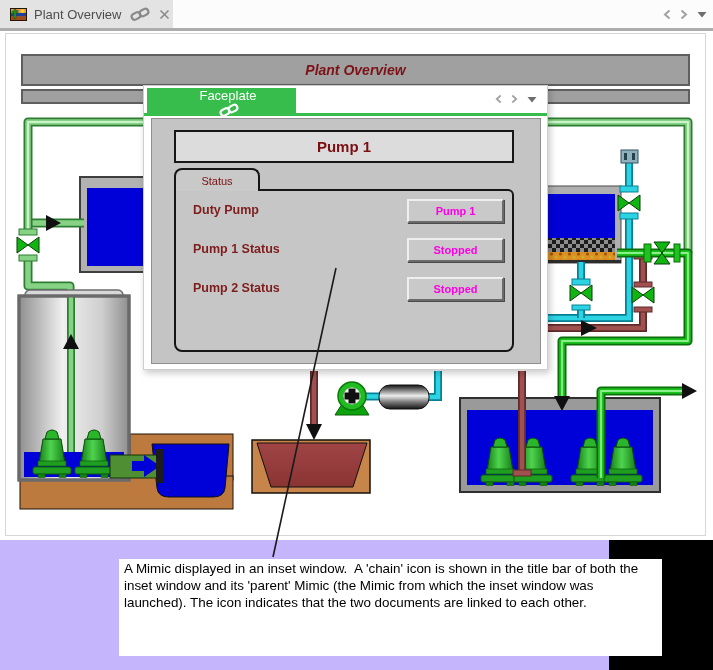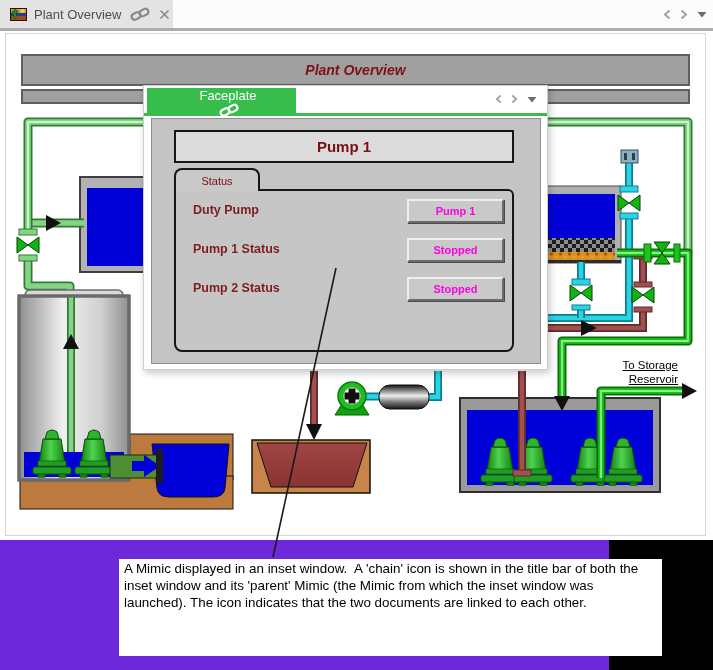--- a/index.html
+++ b/index.html
@@ -58,21 +58,21 @@
   .fp-row-label{position:absolute;left:17px;top:4px;font-size:12.5px;font-weight:bold;color:#7f1d1d;}
   .fp-btn{position:absolute;left:231px;top:0;width:97px;height:24px;background:#c9c9c9;
           border-top:2px solid #efefef;border-left:2px solid #efefef;
           border-right:2px solid #6b6b6b;border-bottom:2px solid #6b6b6b;
           box-shadow:1px 1px 0 #4a4a4a;box-sizing:border-box;
           display:flex;align-items:center;justify-content:center;cursor:default;}
   .fp-btn span{font-size:11px;font-weight:bold;}
 
   
   .annot{position:absolute;left:0;top:0;z-index:10;pointer-events:none;}
-  .footer{position:absolute;left:0;top:540px;width:609px;height:130px;background:#6d28d9;}
+  .footer{position:absolute;left:0;top:540px;width:609px;height:130px;background:#c4b5fd;}
   .caption{position:absolute;left:119px;top:559px;width:543px;height:97px;background:#fff;
            box-sizing:border-box;padding:2px 5px;font-size:13.4px;line-height:16.8px;color:#000;
            white-space:pre-wrap;}
 </style>
 </head>
 <body>
 
 <div class="app">
   <div class="main">
 
@@ -304,24 +304,20 @@
           </svg>
       </div>
     </div>
 
     <div class="docframe"></div>
     <div class="banner banner1">
       <span class="banner-title">Plant Overview</span>
     </div>
     <div class="banner banner2"></div>
 
-    <div class="to-storage">
-      <div>To Storage</div>
-      <div>Reservoir</div>
-    </div>
 
     <div class="faceplate">
       <div class="fp-tabstrip">
         <div class="fp-tab">
           <svg width="17" height="13" viewBox="0 0 17 13">
             <rect x="0.5" y="0.5" width="16" height="12" fill="#c8792f" stroke="#241504"></rect>
             <rect x="1" y="1" width="15" height="4" fill="#d89a55"></rect>
             <circle cx="12.5" cy="3" r="2" fill="#ffd21e"></circle>
             <rect x="1" y="5" width="15" height="3.5" fill="#1d3f9e"></rect>
             <rect x="1" y="8.5" width="15" height="3.5" fill="#a34a16"></rect>

